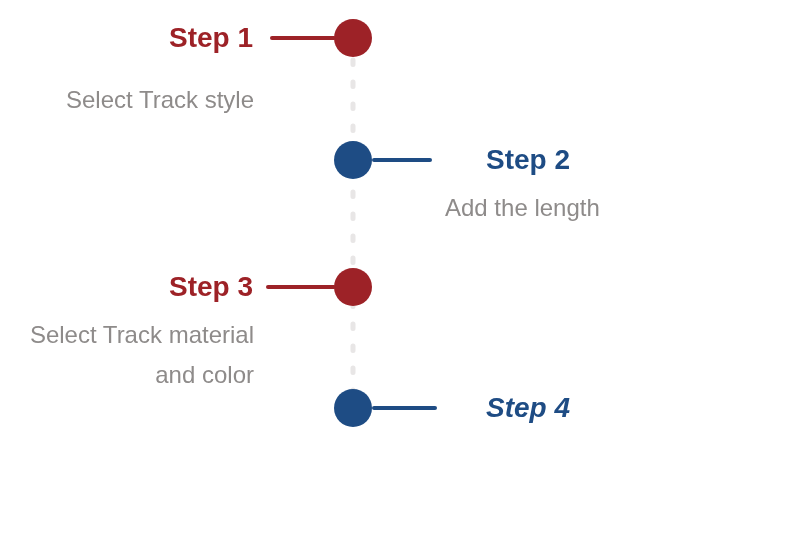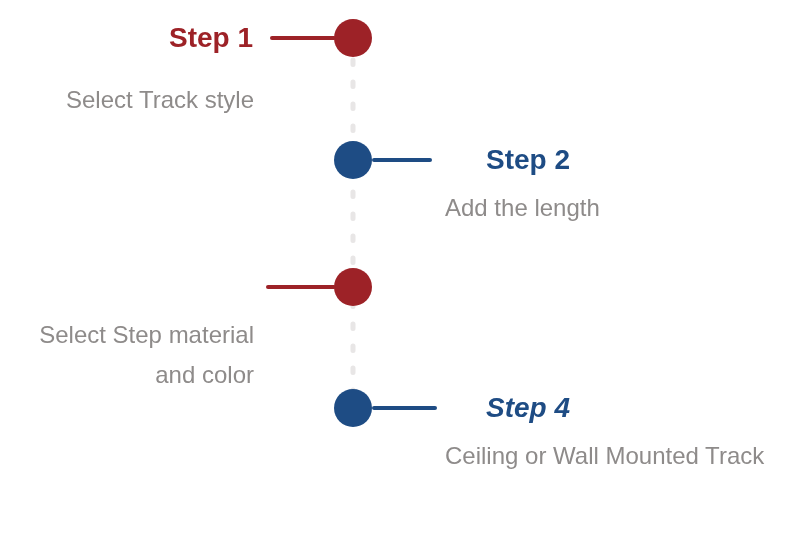--- a/index.html
+++ b/index.html
@@ -106,25 +106,25 @@
 
   <div class="dot blue p2"></div>
   <div class="connector blue c2"></div>
   <div class="step-label blue right l2">Step 2</div>
   <div class="step-desc right d2">
     <div>Add the length</div>
   </div>
 
   <div class="dot red p3"></div>
   <div class="connector red c3"></div>
+  <div class="step-label red left l3">Step 3</div>
   <div class="step-desc left d3">
-    <div>Select Step material</div>
+    <div>Select Track material</div>
     <div>and color</div>
   </div>
 
   <div class="dot blue p4"></div>
   <div class="connector blue c4"></div>
   <div class="step-label blue right l4">Step 4</div>
   <div class="step-desc right d4">
-    <div>Ceiling or Wall Mounted Track</div>
   </div>
 
 </div>
 
 </body></html>

